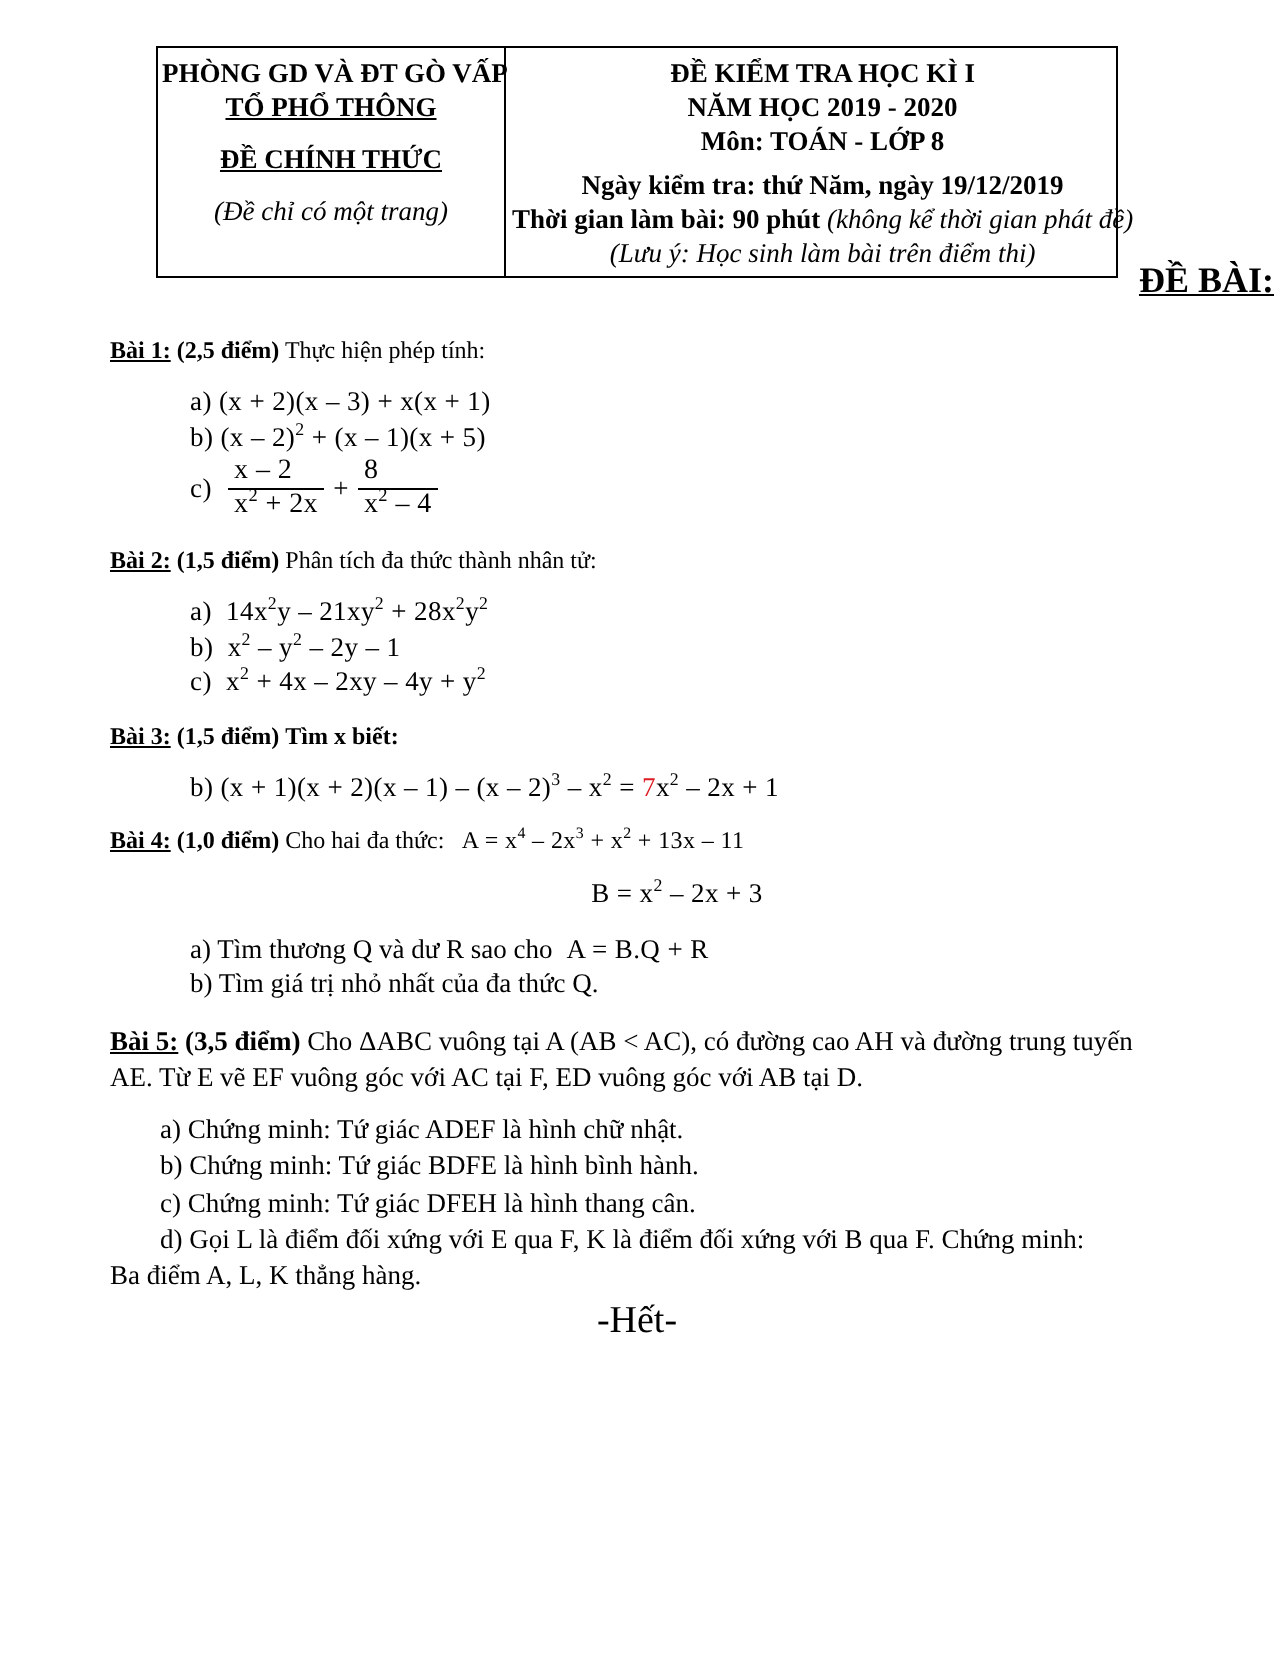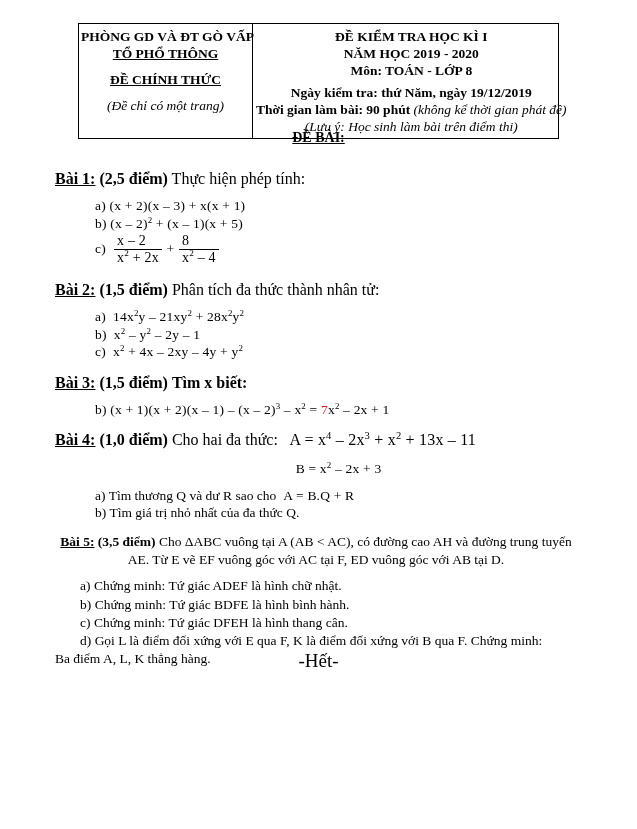--- a/index.html
+++ b/index.html
@@ -58,40 +58,40 @@
   .i { font-style: italic; }
   .hdr-spacer { height: 9px; }
   .hdr-spacer-sm { height: 5px; }
 
   
   .title-debai {
     position: absolute;
     left: 0;
     top: 130px;
     width: 637px;
-    text-align: center;
+    text-align: right;
     font-weight: bold;
-    font-size: 14px;
+    font-size: 18px;
   }
   .title-debai span { text-decoration: underline; }
 
   .content {
     position: absolute;
     left: 0;
     top: 168px;
     width: 637px;
   }
 
   .bai {
     margin: 0 0 0 0;
   }
   .bai-head {
     padding-left: 55px;
     line-height: 1.33;
-    font-size: 16px;
+    font-size: 12px;
   }
   .bai-label {
     font-weight: bold;
     text-decoration: underline;
   }
   .bai-pts {
     font-weight: bold;
   }
   .items {
     padding-left: 95px;
@@ -149,21 +149,21 @@
   .centered-formula {
     text-align: center;
     padding-left: 40px;
     line-height: 1.5;
   }
 
   .bai5-body {
     padding-left: 55px;
     padding-right: 60px;
     line-height: 1.34;
-    text-align: center;
+    text-align: left;
   }
   .bai5-items {
     padding-left: 80px;
     padding-right: 50px;
     line-height: 1.36;
   }
   .bai5-item-wrap {
     padding-left: 80px;
     padding-right: 55px;
     line-height: 1.34;

